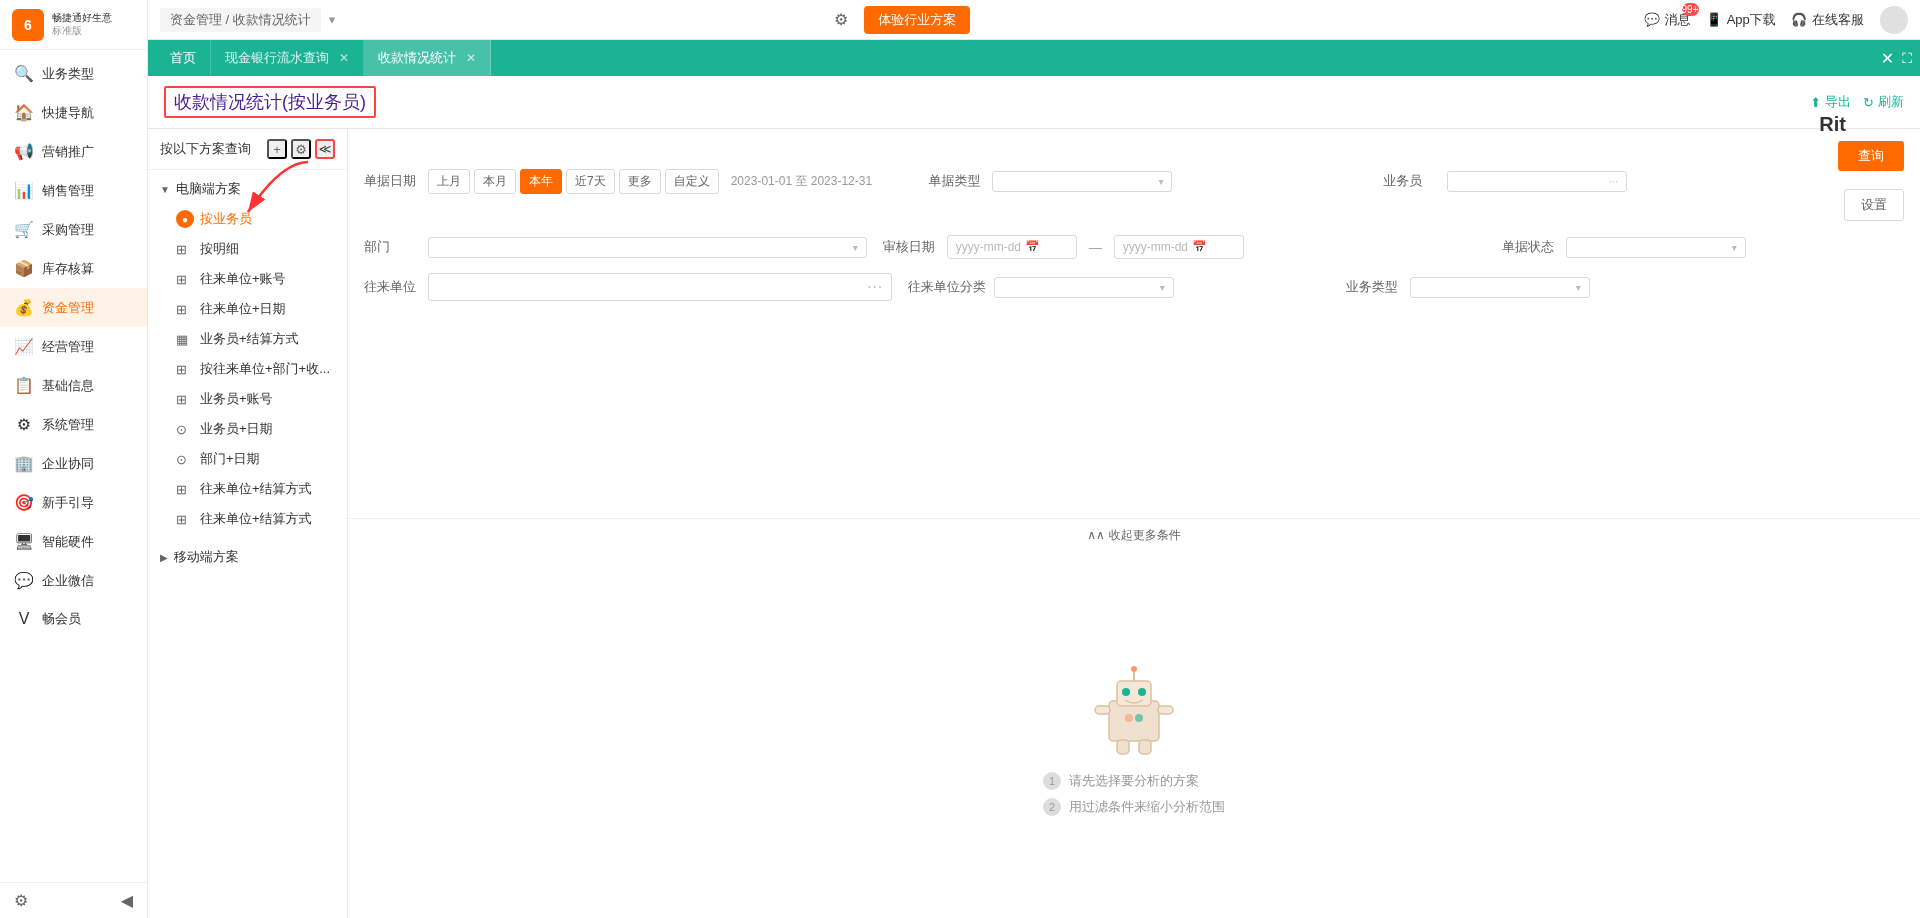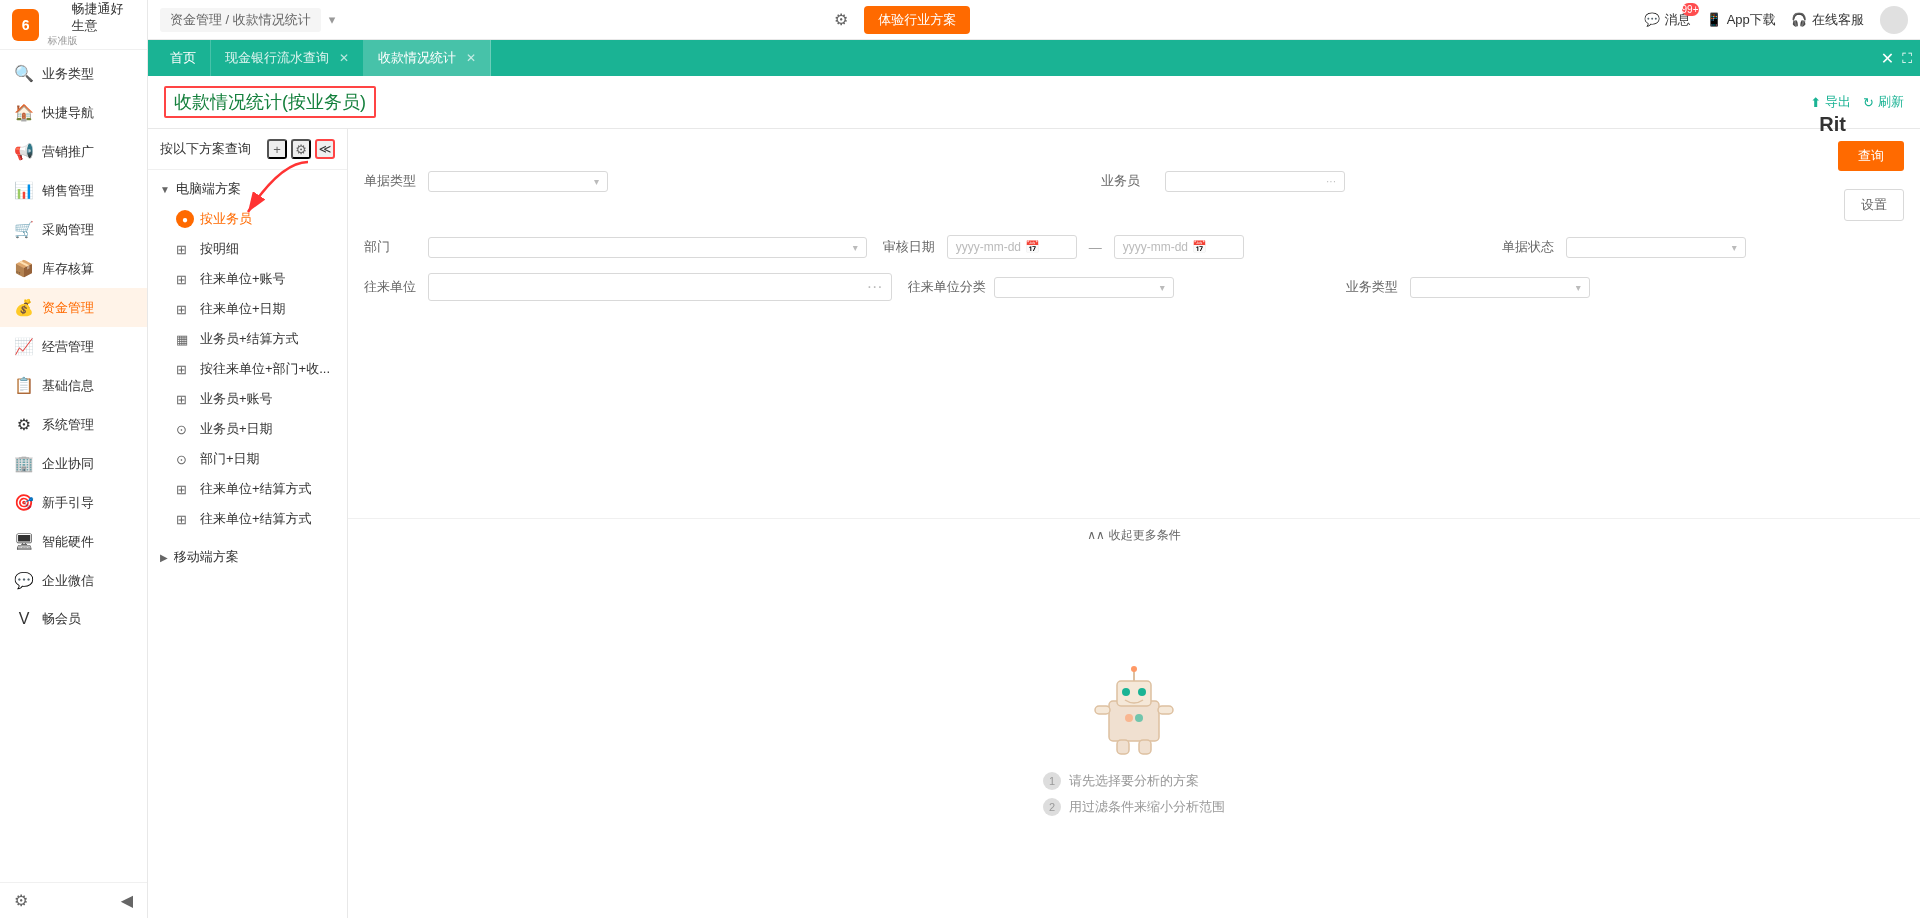--- a/index.html
+++ b/index.html
@@ -98,21 +98,21 @@
       height: 32px;
       background: #ff6a00;
       border-radius: 6px;
       display: flex;
       align-items: center;
       justify-content: center;
       color: white;
       font-weight: bold;
       font-size: 14px;
     }
-    .logo-text { font-size: 13px; color: #333; line-height: 1.3; margin-left: 24px; }
+    .logo-text { font-size: 10px; color: #333; line-height: 1.3; }
     .standard-tag { font-size: 10px; color: #999; }
     .sidebar-nav { flex: 1; overflow-y: auto; padding: 4px 0; }
     .sidebar-item {
       display: flex;
       align-items: center;
       padding: 10px 14px;
       cursor: pointer;
       gap: 8px;
       color: #333;
       font-size: 13px;
@@ -190,21 +190,21 @@
       background: white;
       padding: 10px 16px;
       display: flex;
       align-items: center;
       justify-content: space-between;
       border-bottom: 1px solid #e8e8e8;
     }
     .page-title {
       font-size: 18px;
       font-weight: 500;
-      color: #15803d;
+      color: #4c1d95;
       border: 2px solid #ff4444;
       padding: 2px 8px;
       border-radius: 2px;
     }
     .page-header-actions {
       display: flex;
       align-items: center;
       gap: 12px;
     }
     .export-btn, .refresh-btn {
@@ -709,20 +709,32 @@
             <span class="scheme-group-icon">▶</span>
             <span>移动端方案</span>
           </div>
         </div>
       </div>
 
       <div class="right-filter-area">
         <div class="filter-rows">
 
           <div class="filter-row">
+            <div class="filter-field">
+              <span class="filter-label">单据日期</span>
+              <div class="date-tabs">
+                <button class="date-tab">上月</button>
+                <button class="date-tab">本月</button>
+                <button class="date-tab active">本年</button>
+                <button class="date-tab">近7天</button>
+                <button class="date-tab">更多</button>
+                <button class="date-tab">自定义</button>
+                <span class="date-range-text">2023-01-01 至 2023-12-31</span>
+              </div>
+            </div>
             <div class="filter-field" style="flex:0.8;">
               <span class="filter-label">单据类型</span>
               <div class="select-field">
                 <span style="color:#bbb;font-size:12px;"></span>
                 <span class="chevron">▾</span>
               </div>
             </div>
             <div class="filter-field" style="flex:0.8;">
               <span class="filter-label">业务员</span>
               <div class="select-field">

